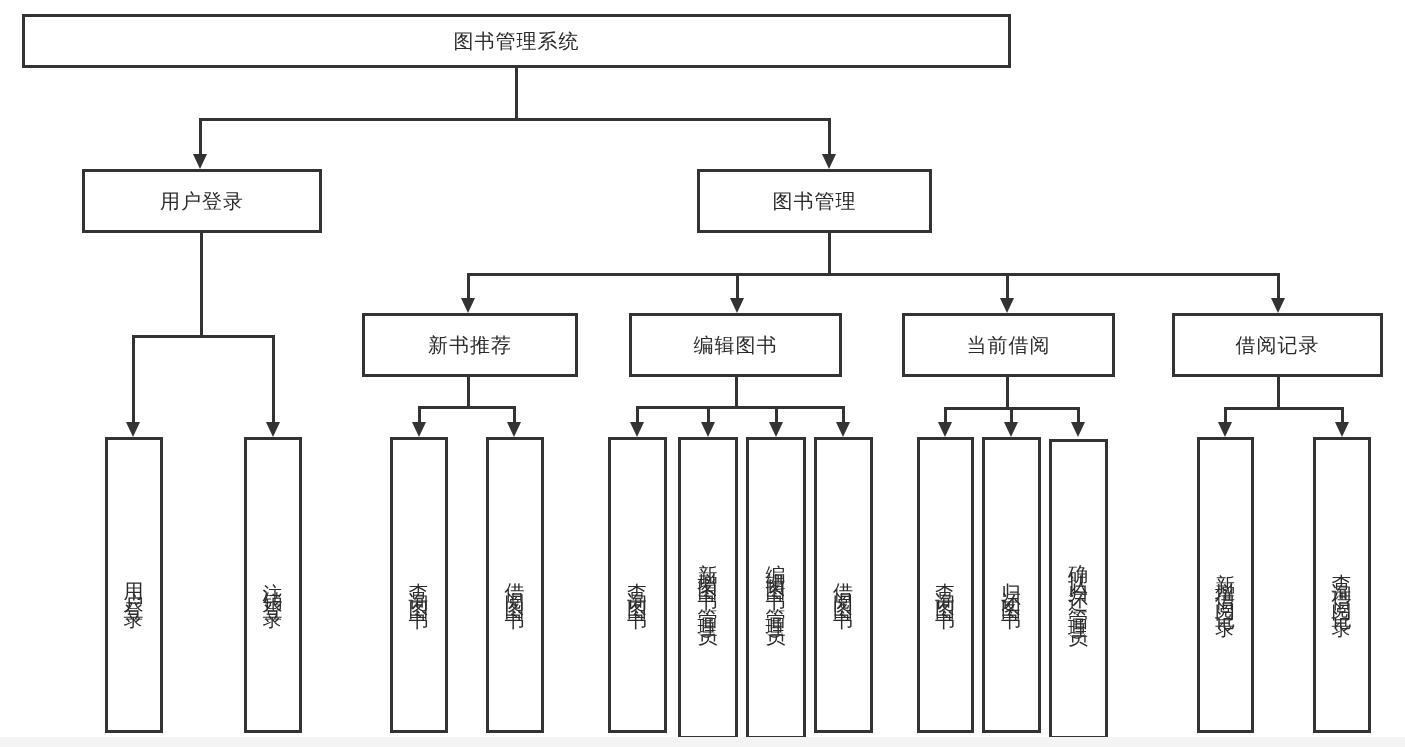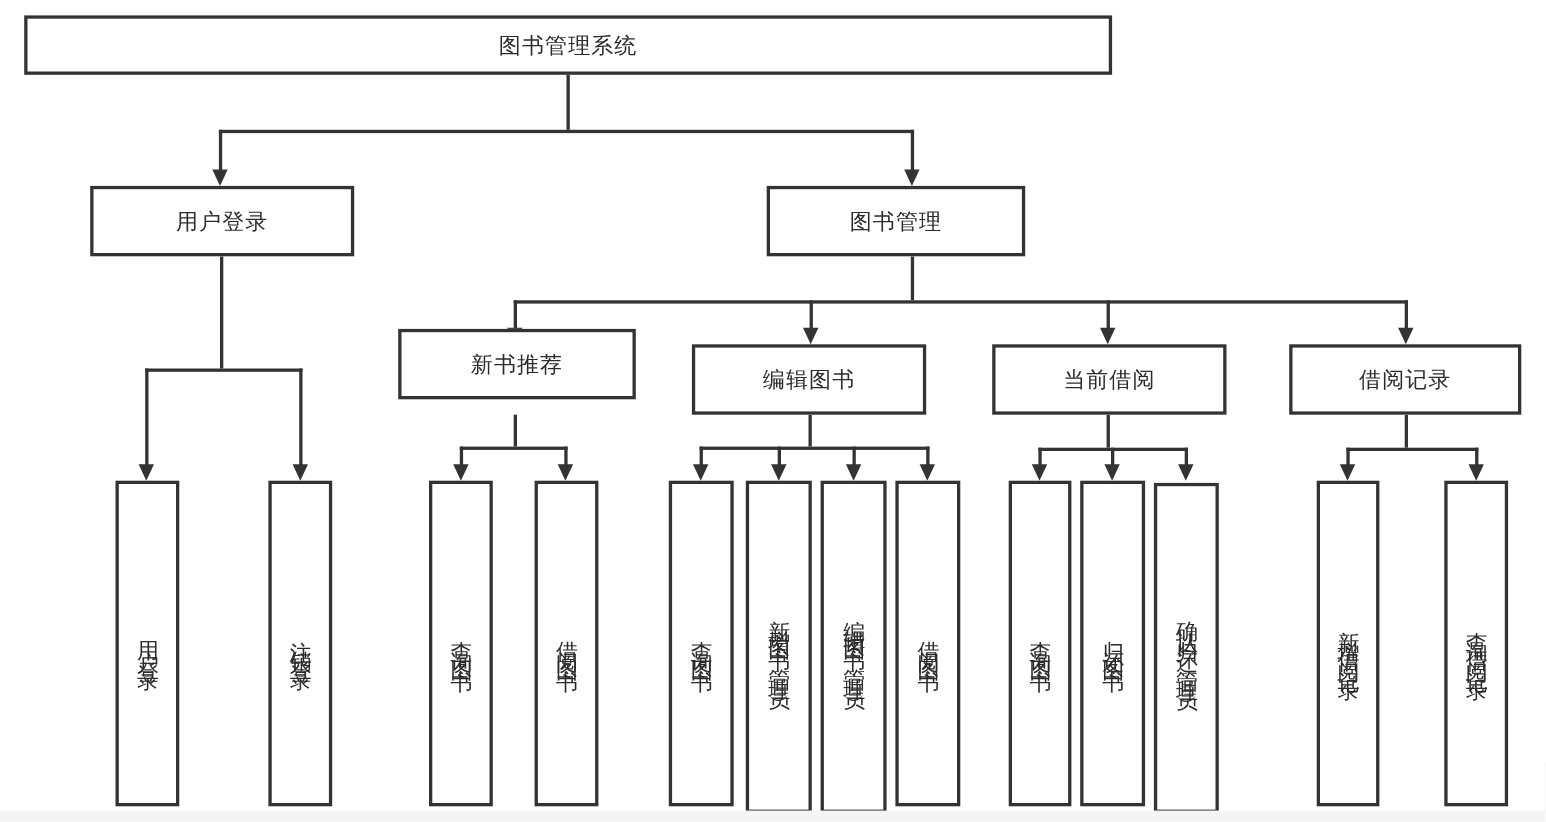--- a/index.html
+++ b/index.html
@@ -95,21 +95,21 @@
   <div class="hline" style="left:467px;top:273px;width:813px;height:3px;"></div>
   <div class="vline" style="left:467px;top:273px;width:3px;height:27px;"></div>
   <div class="arrow" style="left:461px;top:298px;"></div>
   <div class="vline" style="left:736px;top:273px;width:3px;height:27px;"></div>
   <div class="arrow" style="left:730px;top:298px;"></div>
   <div class="vline" style="left:1006px;top:273px;width:3px;height:27px;"></div>
   <div class="arrow" style="left:1000px;top:298px;"></div>
   <div class="vline" style="left:1277px;top:273px;width:3px;height:27px;"></div>
   <div class="arrow" style="left:1271px;top:298px;"></div>
 
-  <div class="node" style="left:362px;top:299px;width:216px;height:64px;">
+  <div class="node" style="left:362px;top:313px;width:216px;height:64px;">
     <span>新书推荐</span>
   </div>
   <div class="node" style="left:629px;top:313px;width:213px;height:64px;">
     <span>编辑图书</span>
   </div>
   <div class="node" style="left:902px;top:313px;width:213px;height:64px;">
     <span>当前借阅</span>
   </div>
   <div class="node" style="left:1172px;top:313px;width:211px;height:64px;">
     <span>借阅记录</span>

